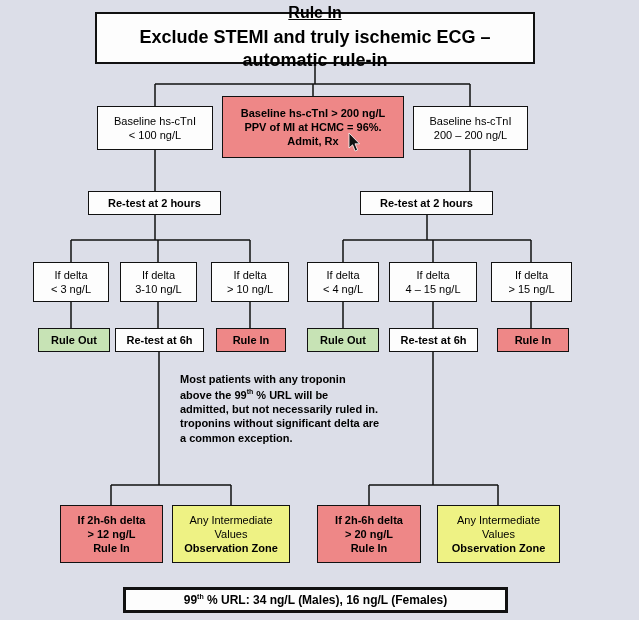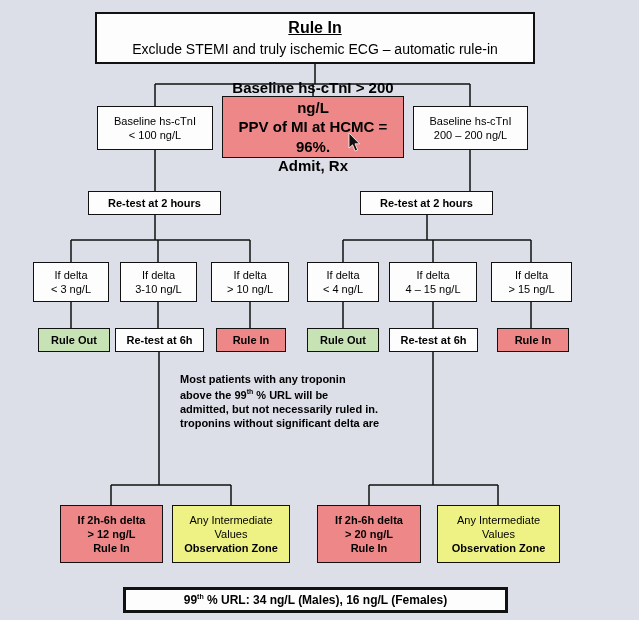--- a/index.html
+++ b/index.html
@@ -11,33 +11,33 @@
   svg.lines { position:absolute; left:0; top:0; width:639px; height:620px; pointer-events:none; }
   .box {
     position:absolute; box-sizing:border-box;
     background:#fdfdfd; border:1.5px solid #111;
     display:flex; flex-direction:column; justify-content:center; align-items:center;
     text-align:center; font-size:11px; line-height:1.3;
   }
   .bold { font-weight:bold; }
   .title-box { border-width:2px; }
   .title-line { font-size:16px; font-weight:bold; text-decoration:underline; }
-  .subtitle-line { font-size:14px; font-weight:normal; margin-top:2px; }
+  .subtitle-line { font-size:18px; font-weight:bold; margin-top:2px; }
   .note {
     position:absolute; left:180px; top:372px; width:250px;
     font-size:11px; font-weight:bold; line-height:1.32;
   }
   .footer-box { border-width:3px; font-size:12px; font-weight:bold; flex-direction:row; }
   sup { font-size:7px; }
   .cursor { position:absolute; left:348px; top:133px; }
 
   
   #hdr        { left:95px;  top:12px;  width:440px; height:52px; }
   #b-left     { left:97px;  top:106px; width:116px; height:44px; }
-  #b-high     { left:222px; top:96px;  width:182px; height:62px; font-size:15px; font-weight:bold; }
+  #b-high     { left:222px; top:96px;  width:182px; height:62px; font-size:11px; font-weight:bold; }
   #b-mid      { left:413px; top:106px; width:115px; height:44px; }
   #rt2-l      { left:88px;  top:191px; width:133px; height:24px; font-weight:bold; }
   #rt2-r      { left:360px; top:191px; width:133px; height:24px; font-weight:bold; }
   #dl1 { left:33px;  top:262px; width:76px; height:40px; }
   #dl2 { left:120px; top:262px; width:77px; height:40px; }
   #dl3 { left:211px; top:262px; width:78px; height:40px; }
   #dr1 { left:307px; top:262px; width:72px; height:40px; }
   #dr2 { left:389px; top:262px; width:88px; height:40px; }
   #dr3 { left:491px; top:262px; width:81px; height:40px; }
   #ol1 { left:38px;  top:328px; width:72px; height:24px; font-weight:bold; }
@@ -163,20 +163,21 @@
   </div>
   <div class="box" id="or3" style="background-color: rgb(238, 135, 135);">
     <span>Rule In</span>
   </div>
 
   <div class="note">
     <div>Most patients with any troponin</div>
     <div><span>above the 99</span><sup>th</sup><span> % URL will be</span></div>
     <div>admitted, but not necessarily ruled in.</div>
     <div>troponins without significant delta are</div>
+    <div>a common exception.</div>
   </div>
 
   <div class="box" id="f1" style="background-color: rgb(238, 135, 135);">
     <span>If 2h-6h delta</span>
     <span>&gt; 12 ng/L</span>
     <span class="bold">Rule In</span>
   </div>
   <div class="box" id="f2" style="background-color: rgb(238, 242, 132);">
     <span>Any Intermediate</span>
     <span>Values</span>

